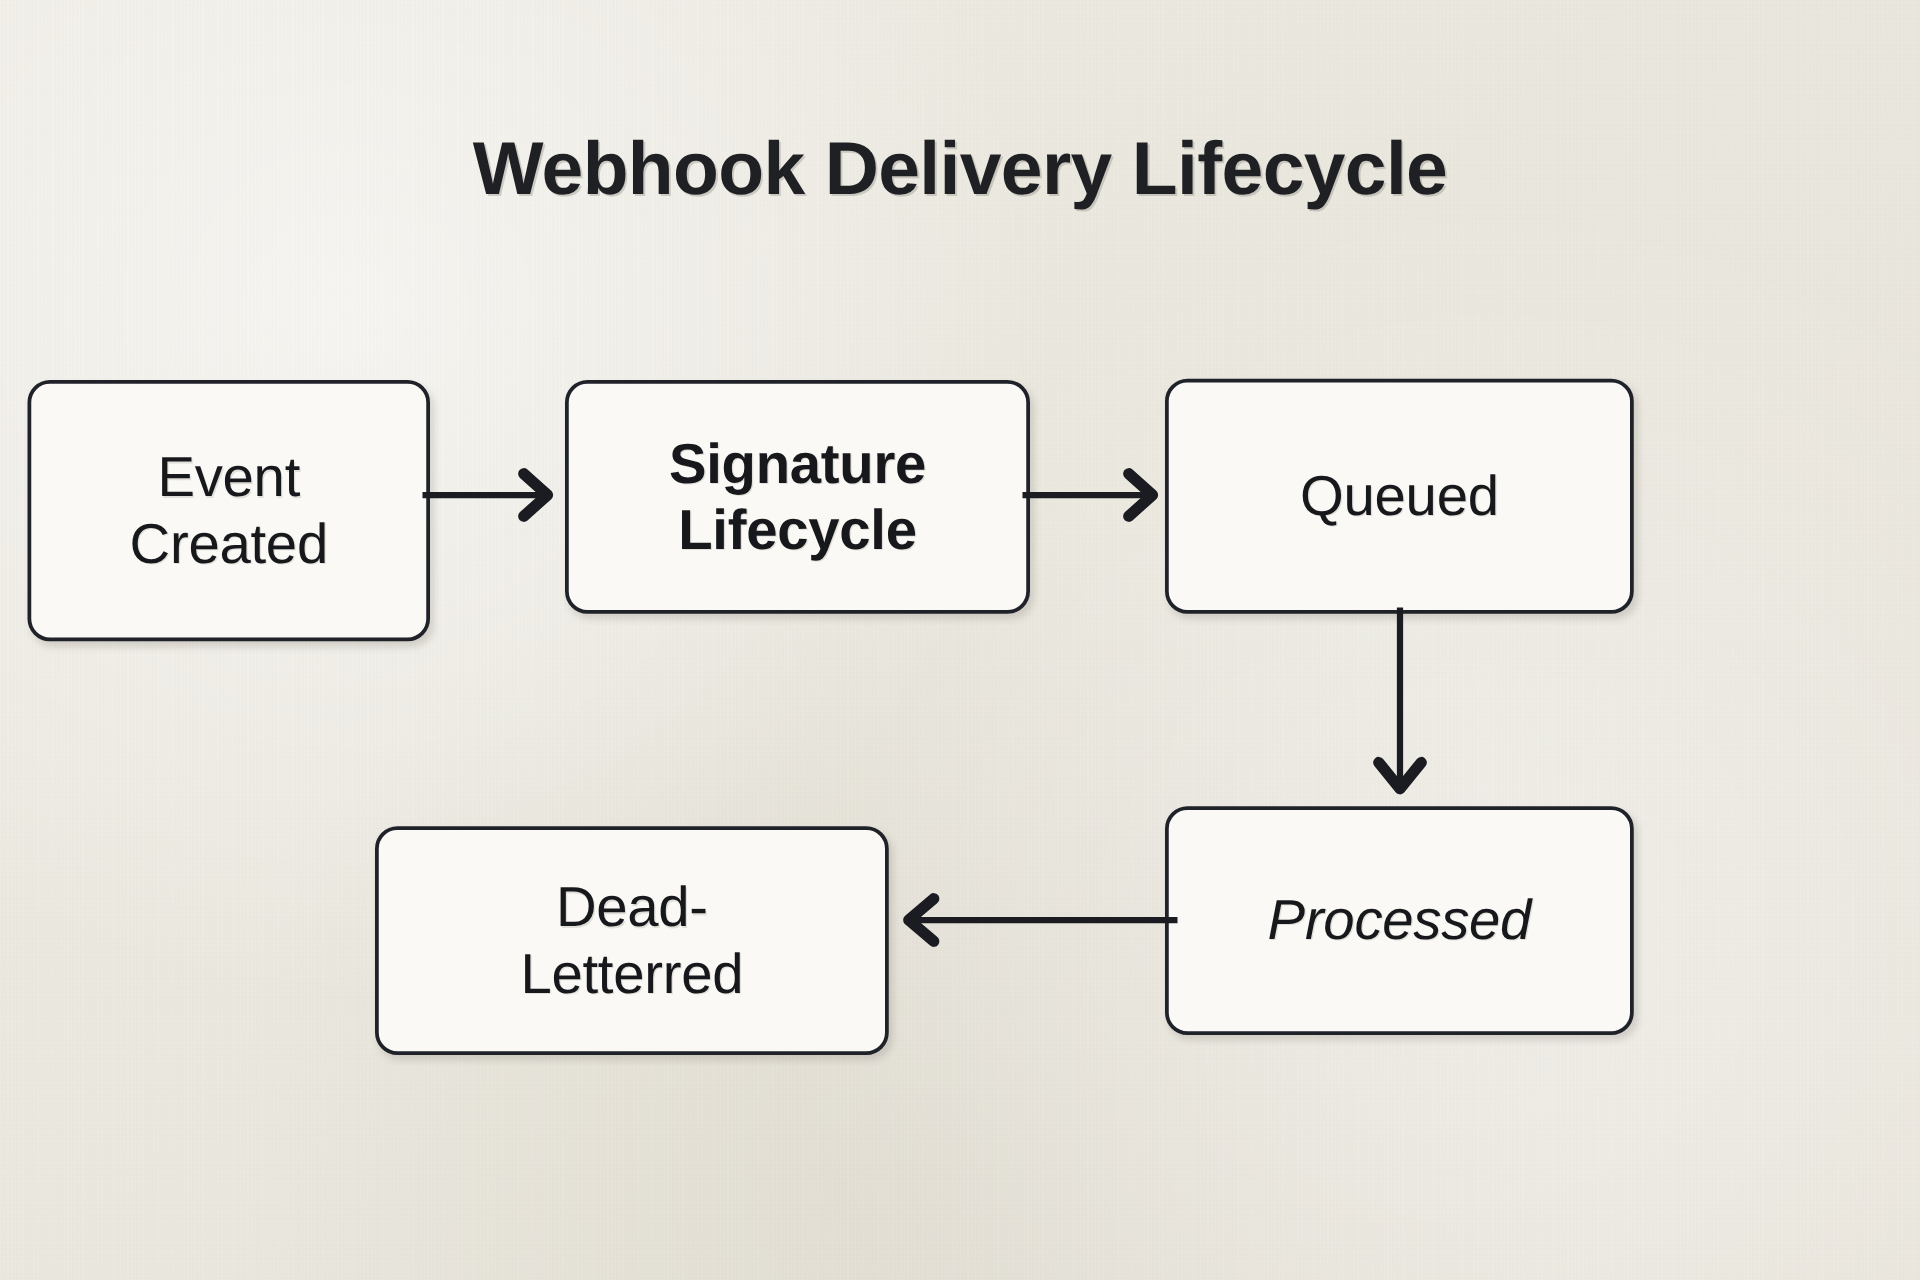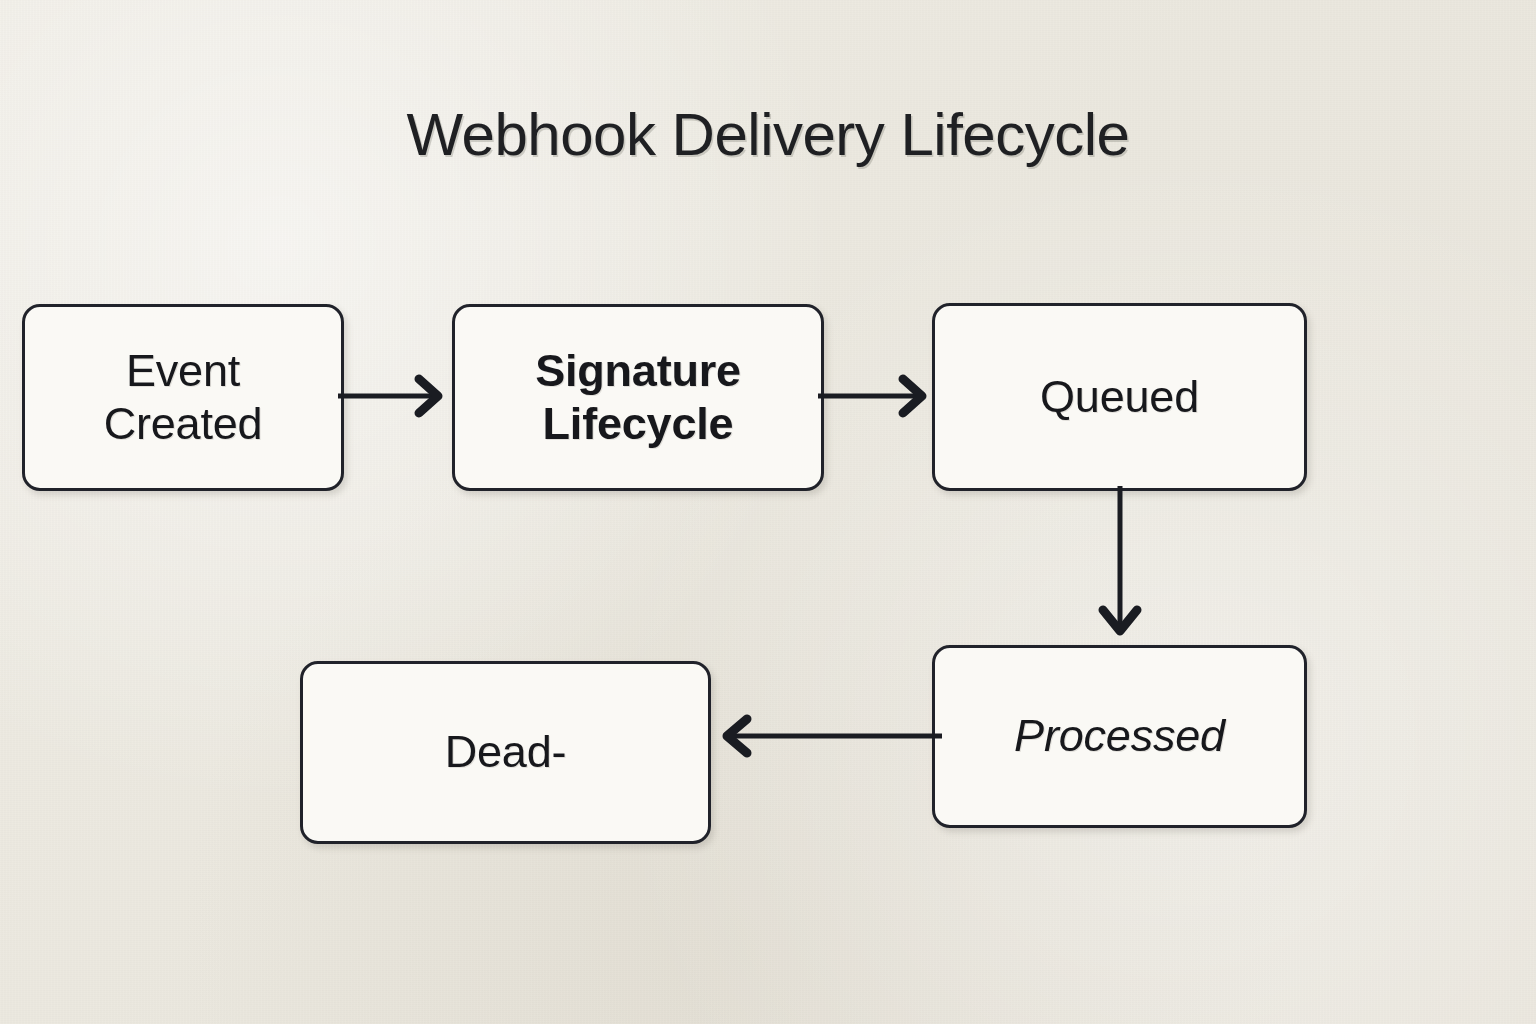--- a/index.html
+++ b/index.html
@@ -38,21 +38,21 @@
       repeating-linear-gradient(90deg, rgba(255,255,255,0.03) 0px, rgba(255,255,255,0.03) 1px, rgba(0,0,0,0.010) 1px, rgba(0,0,0,0.010) 3px);
   }
 
   #title {
     position: absolute;
     left: 0;
     right: 0;
     top: 100px;
     text-align: center;
     font-size: 60px;
-    font-weight: normal;
+    font-weight: bold;
     letter-spacing: -0.5px;
     color: #1f2023;
     text-shadow: 1.5px 1.5px 0 rgba(120,118,110,0.30);
     white-space: nowrap;
   }
 
   .node {
     position: absolute;
     box-sizing: border-box;
     background: #faf9f5;
@@ -68,21 +68,21 @@
     letter-spacing: -0.2px;
     box-shadow: 3px 4px 6px rgba(110,106,96,0.22);
     padding: 4px 10px;
   }
   .node .label {
     display: block;
     text-shadow: 1px 1px 0 rgba(150,148,140,0.25);
   }
 
   
-  #node-event-created   { left: 22px;  top: 304px; width: 322px; height: 187px; align-items: center; }
+  #node-event-created   { left: 22px;  top: 304px; width: 322px; height: 209px; align-items: center; }
   #node-signature-verified { left: 452px; top: 304px; width: 372px; height: 187px; font-weight: bold; }
   #node-queued          { left: 932px; top: 303px; width: 375px; height: 188px; }
   #node-dead-lettered   { left: 300px; top: 645px; width: 411px; height: 183px; margin-top: 16px; }
   #node-processed       { left: 932px; top: 645px; width: 375px; height: 183px; font-style: italic; }
 
   
   .edge {
     position: absolute;
     pointer-events: none;
   }
@@ -116,20 +116,21 @@
 
   <div class="node" id="node-queued">
     <span>
       <span class="label">Queued</span>
     </span>
   </div>
 
   <div class="node" id="node-dead-lettered">
     <span>
       <span class="label">Dead-</span>
+      <span class="label">Letterred</span>
     </span>
   </div>
 
   <div class="node" id="node-processed">
     <span>
       <span class="label">Processed</span>
     </span>
   </div>
 
   <svg class="edge" id="edge-created-to-verified" viewBox="0 0 120 72">

